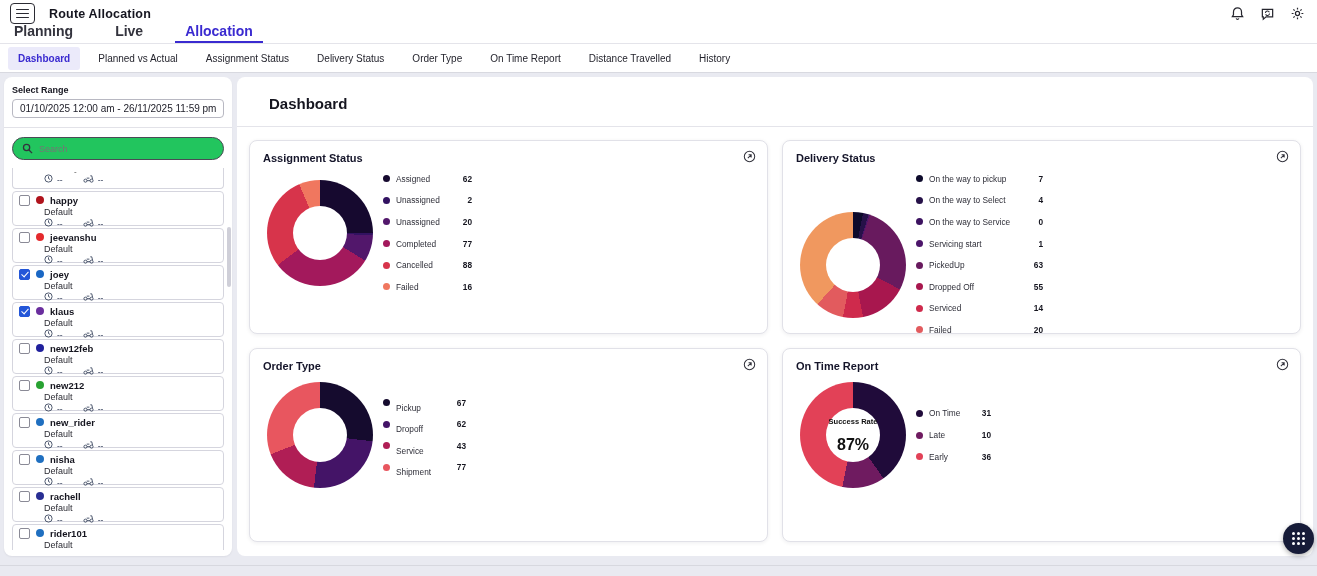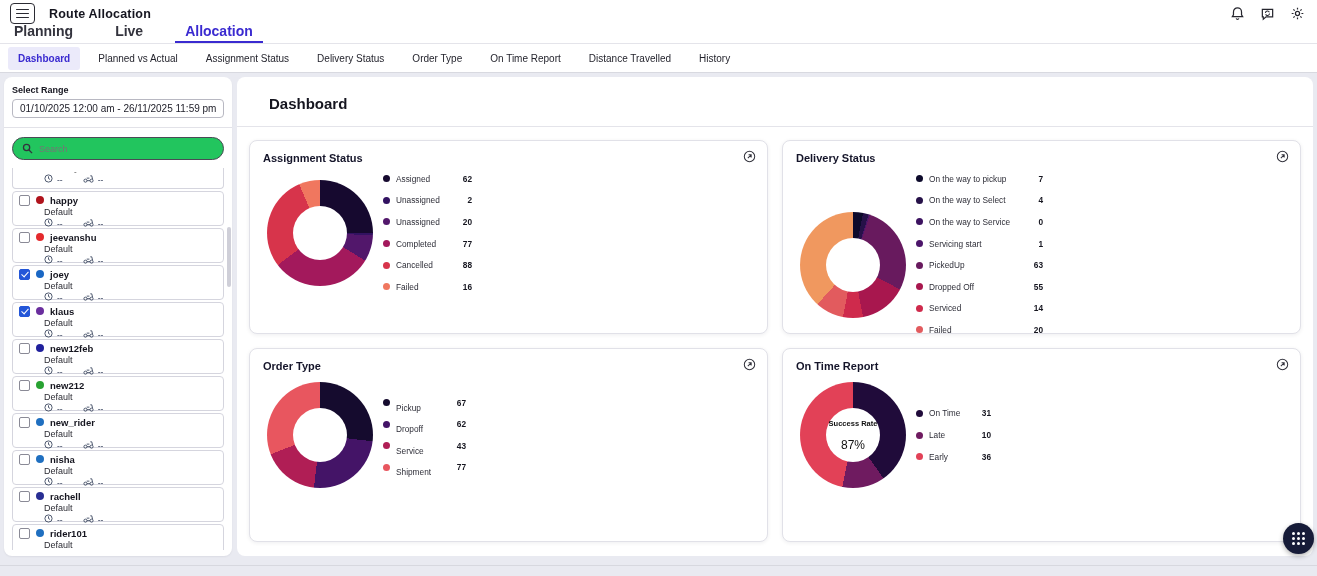--- a/index.html
+++ b/index.html
@@ -69,21 +69,21 @@
           height:194px; padding:11px 13px; position:relative; background:#fff; }
   .card-title { font-size:11px; font-weight:700; color:#15152a; }
   .card-expand { position:absolute; top:9px; right:11px; cursor:pointer; line-height:0; }
   .card-body { display:flex; align-items:center; gap:10px; padding-left:4px; margin-top:10px; }
 
   .donut { width:106px; height:106px; border-radius:50%; position:relative; flex:0 0 auto; }
   .donut::after { content:""; position:absolute; inset:26px; background:#fff; border-radius:50%; }
   .donut-center { position:absolute; inset:0; z-index:1; display:flex; flex-direction:column;
                   align-items:center; justify-content:center; }
   .donut-center .l1 { font-size:7.5px; font-weight:700; color:#111; }
-  .donut-center .l2 { font-size:12px; font-weight:400; color:#111; margin-top:10px; }
+  .donut-center .l2 { font-size:16px; font-weight:700; color:#111; margin-top:10px; }
 
   .legend { display:flex; flex-direction:column; gap:12px; }
   .lg-row { display:flex; align-items:center; gap:6px; height:9.6px; }
   .lg-dot { width:7px; height:7px; border-radius:50%; flex:0 0 auto; }
   .lg-label { font-size:8.3px; color:#2e2e38; }
   .lg-val { font-size:8.3px; font-weight:700; color:#15151f; text-align:right; min-width:16px; }
   .lg-assign .lg-label { width:54px; }
   .lg-delivery .lg-label { width:92px; }
   .lg-order .lg-label { width:48px;margin-top:10px; }
   .lg-ontime .lg-label { width:40px; }

